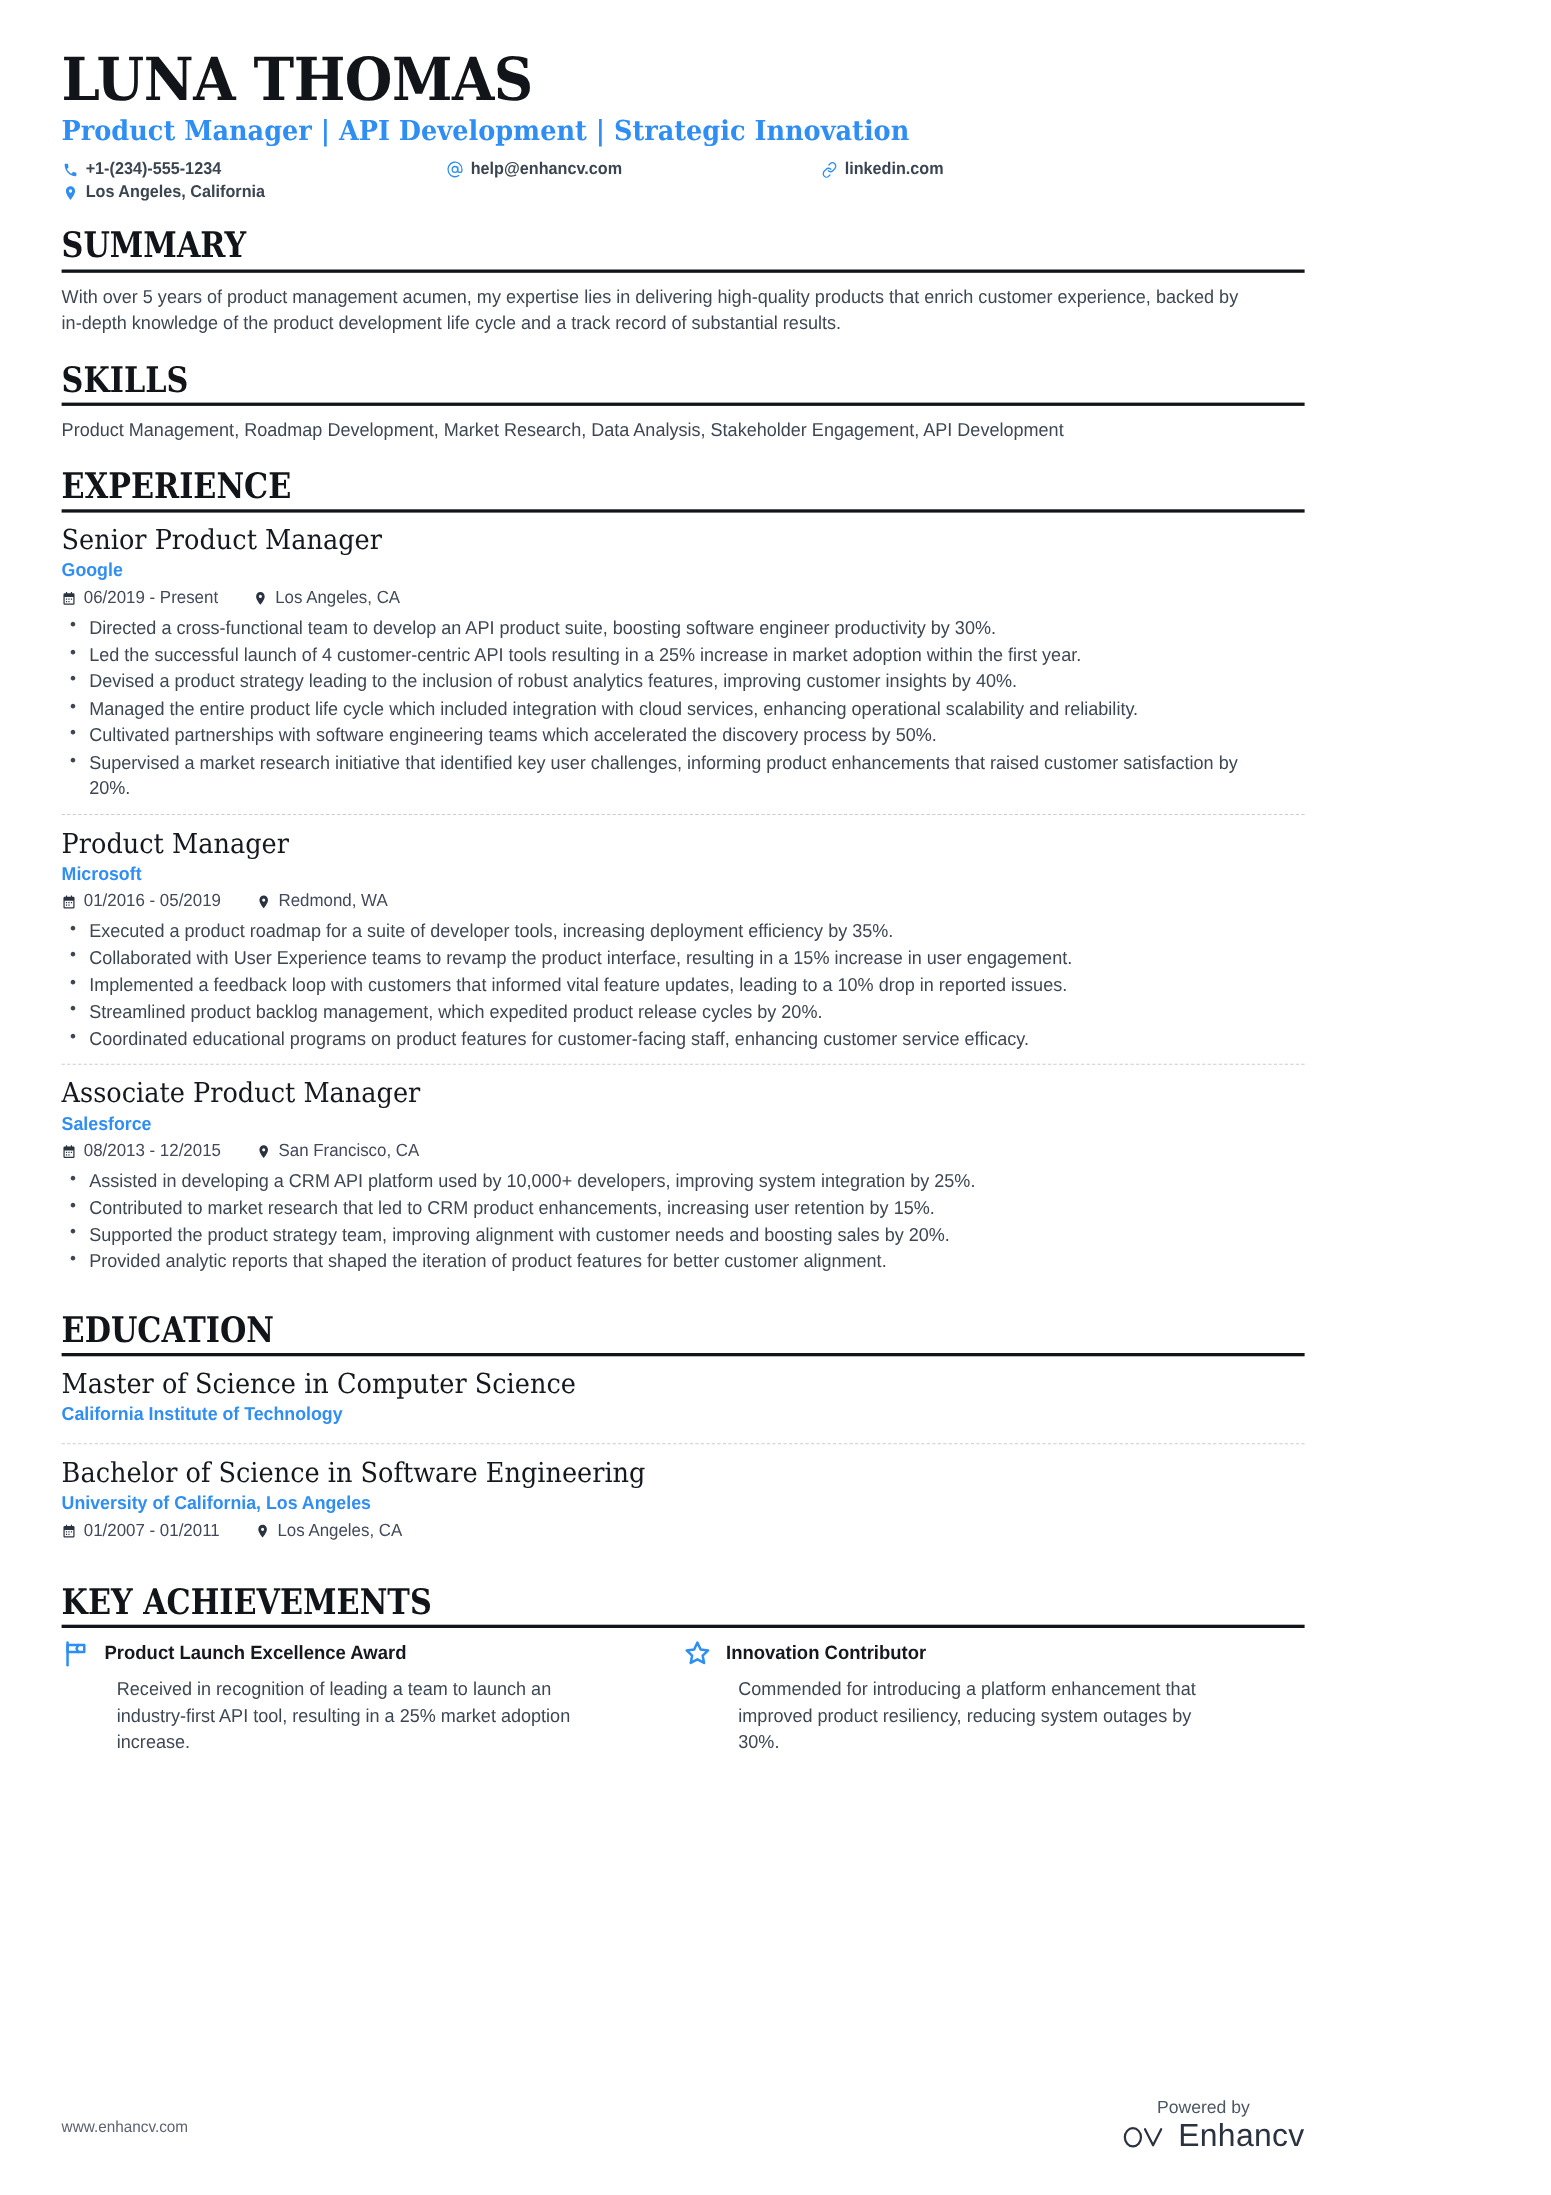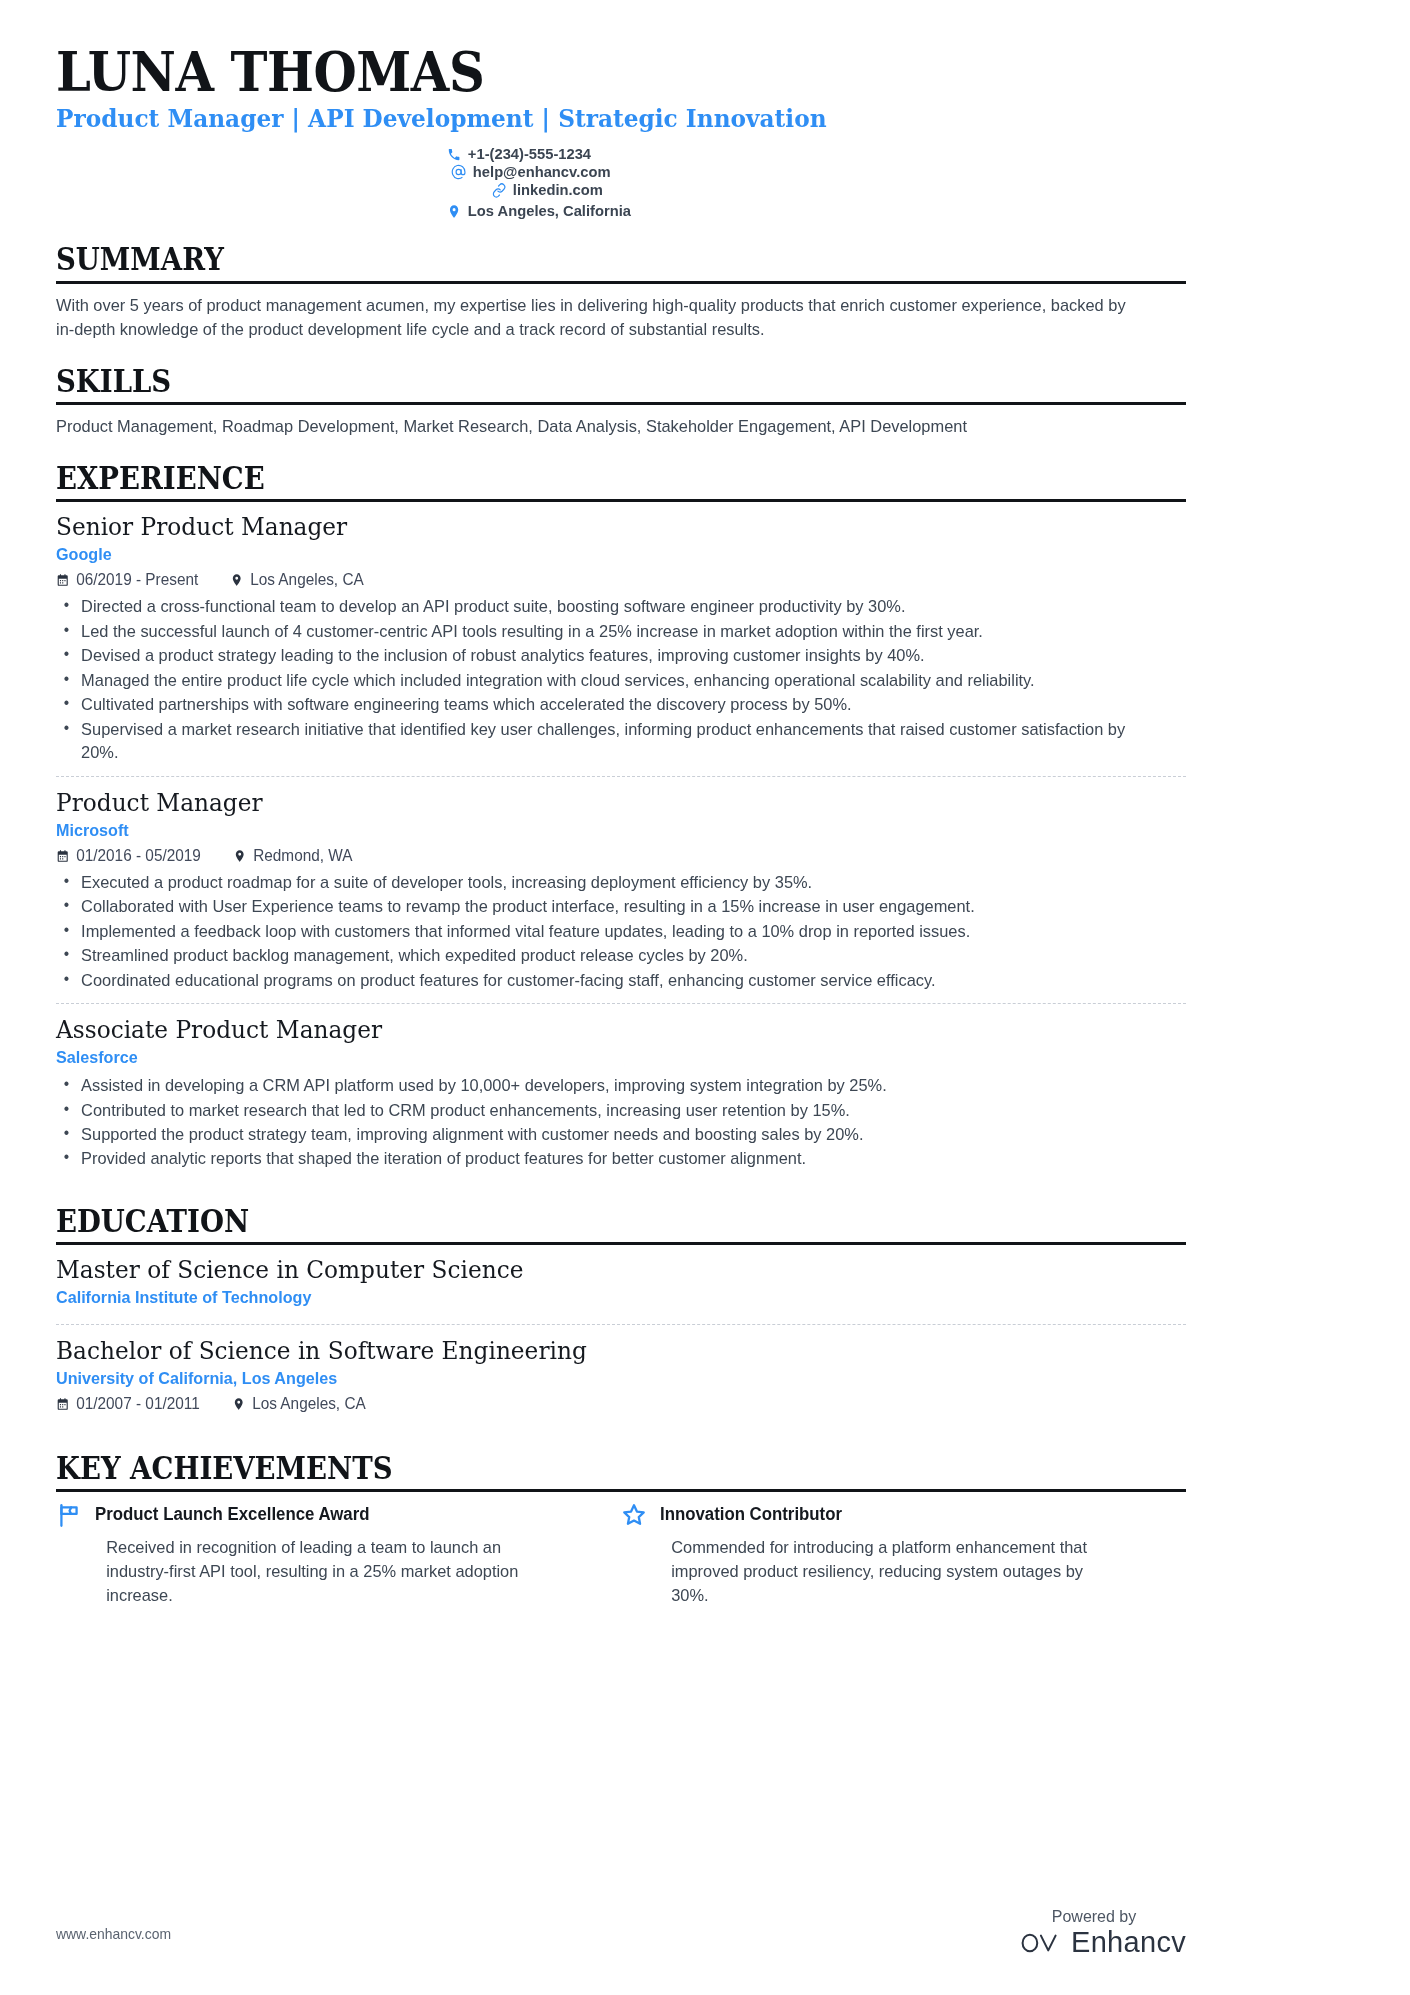--- a/index.html
+++ b/index.html
@@ -37,21 +37,20 @@
     color: #2f8ef4;
     line-height: 1.15;
     margin: 0 0 12px 0;
     transform: scaleX(0.93);
     transform-origin: left center;
   }
   .contact-row {
     display: flex;
     align-items: center;
     margin-bottom: 3px;
-    flex-direction: column;
   }
   .contact-item {
     display: flex;
     align-items: center;
     font-size: 15.5px;
     font-weight: 700;
     color: #3b4552;
     white-space: nowrap;
     transform: scaleX(0.95);
     transform-origin: left center;
@@ -380,20 +379,38 @@
             <li>Executed a product roadmap for a suite of developer tools, increasing deployment efficiency by 35%.</li>
             <li>Collaborated with User Experience teams to revamp the product interface, resulting in a 15% increase in user engagement.</li>
             <li>Implemented a feedback loop with customers that informed vital feature updates, leading to a 10% drop in reported issues.</li>
             <li>Streamlined product backlog management, which expedited product release cycles by 20%.</li>
             <li>Coordinated educational programs on product features for customer-facing staff, enhancing customer service efficacy.</li>
           </ul>
         </div>
         <div class="entry">
           <div class="entry-title">Associate Product Manager</div>
           <div class="entry-org">Salesforce</div>
+          <div class="entry-meta">
+            <div class="meta-item">
+              <span class="m-icon">
+                <svg viewBox="0 0 24 24" width="14" height="14" fill="currentColor">
+                  <path d="M7 2v2H5a2 2 0 0 0-2 2v14a2 2 0 0 0 2 2h14a2 2 0 0 0 2-2V6a2 2 0 0 0-2-2h-2V2h-2v2H9V2H7zm12 8v10H5V10h14zM7 12v2h2v-2H7zm4 0v2h2v-2h-2zm4 0v2h2v-2h-2zM7 16v2h2v-2H7zm4 0v2h2v-2h-2z"></path>
+                </svg>
+              </span>
+              <span>08/2013 - 12/2015</span>
+            </div>
+            <div class="meta-item">
+              <span class="m-icon">
+                <svg viewBox="0 0 24 24" width="14" height="14" fill="currentColor">
+                  <path d="M12 2C8.1 2 5 5.1 5 9c0 5.2 7 13 7 13s7-7.8 7-13c0-3.9-3.1-7-7-7zm0 9.5A2.5 2.5 0 1 1 12 6.5a2.5 2.5 0 0 1 0 5z"></path>
+                </svg>
+              </span>
+              <span>San Francisco, CA</span>
+            </div>
+          </div>
           <ul class="bullets">
             <li>Assisted in developing a CRM API platform used by 10,000+ developers, improving system integration by 25%.</li>
             <li>Contributed to market research that led to CRM product enhancements, increasing user retention by 15%.</li>
             <li>Supported the product strategy team, improving alignment with customer needs and boosting sales by 20%.</li>
             <li>Provided analytic reports that shaped the iteration of product features for better customer alignment.</li>
           </ul>
         </div>
       </div>
   </div>
 

